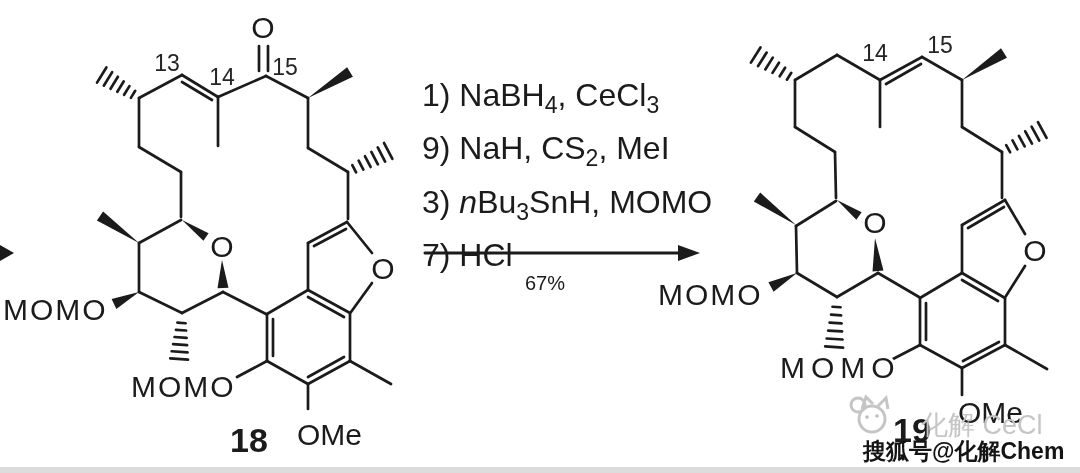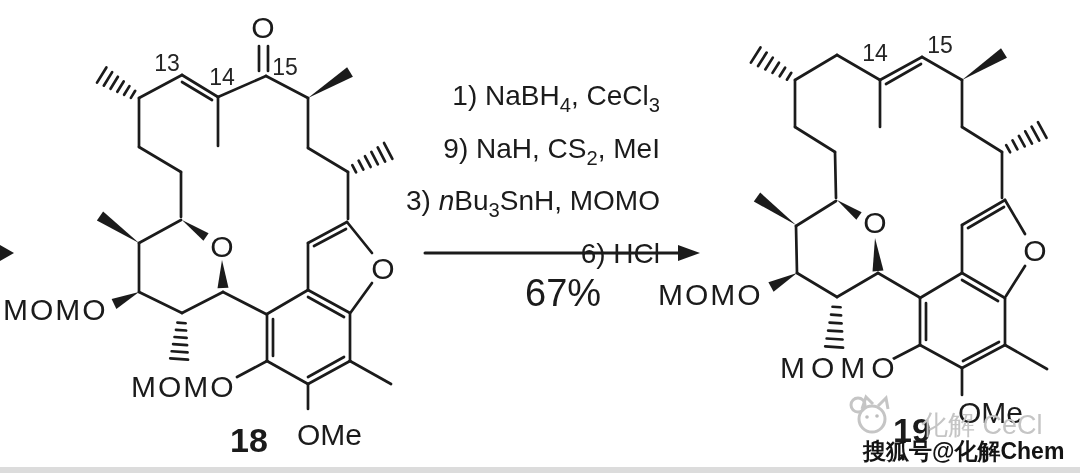--- a/index.html
+++ b/index.html
@@ -8,24 +8,24 @@
   svg{position:absolute;left:0;top:0;}
   .mol line, .bond{stroke:#1b1b1b;stroke-width:2.7;stroke-linecap:round;fill:none;}
   .wf{fill:#1b1b1b;stroke:none;}
   .hl{stroke:#1b1b1b;stroke-width:2.6;stroke-linecap:round;}
   text{fill:#1b1b1b;}
   .atom{font-family:"Liberation Sans",sans-serif;font-size:30px;paint-order:stroke;stroke:#ffffff;stroke-width:6px;}
   .mom{letter-spacing:2px;}
   .momwide{letter-spacing:6px;}
   .locant{font-family:"Liberation Sans",sans-serif;font-size:23px;fill:#242424;paint-order:stroke;stroke:#ffffff;stroke-width:4px;}
   .cmpd{font-family:"Liberation Sans",sans-serif;font-size:34px;font-weight:bold;}
-  .reagents{position:absolute;left:406px;top:74px;font-size:28px;line-height:43px;white-space:nowrap;text-align:right;}
+  .reagents{position:absolute;left:422px;top:74px;font-size:32px;line-height:43px;white-space:nowrap;}
   .reagents sub{font-size:0.72em;}
   .it{font-style:italic;}
-  .yield{position:absolute;left:525px;top:272px;font-size:38px;}
+  .yield{position:absolute;left:525px;top:272px;font-size:20px;}
   .wm-brand{position:absolute;left:921px;top:407px;font-size:27px;color:#c5c5c5;white-space:nowrap;}
   .wm-handle{position:absolute;left:863px;top:436px;font-size:23px;font-weight:bold;color:#141414;white-space:nowrap;}
   .bottom-strip{position:absolute;left:0;top:467px;width:1080px;height:6px;background:#dcdcdc;}
 </style>
 </head>
 <body>
 
 <div class="stage">
 
   <svg width="1080" height="473" viewBox="0 0 1080 473">
@@ -239,21 +239,21 @@
       <polyline points="878,406 886,398 888,409"></polyline>
       <circle cx="867" cy="417" r="1.8" fill="#bdbdbd" stroke="none"></circle>
       <circle cx="877" cy="416" r="1.8" fill="#bdbdbd" stroke="none"></circle>
     </g>
   </svg>
 
   <div class="reagents">
     <div><span>1) NaBH</span><sub>4</sub><span>, CeCl</span><sub>3</sub></div>
     <div><span>9) NaH, CS</span><sub>2</sub><span>, MeI</span></div>
     <div><span>3) </span><span class="it">n</span><span>Bu</span><sub>3</sub><span>SnH, MOMO</span></div>
-    <div><span>6) HCl</span></div>
+    <div><span>7) HCl</span></div>
   </div>
 
   <div class="yield">67%</div>
 
   <div class="wm-brand">化解 CeCl</div>
   <div class="wm-handle">搜狐号@化解Chem</div>
 
   <div class="bottom-strip"></div>
 </div>
 

